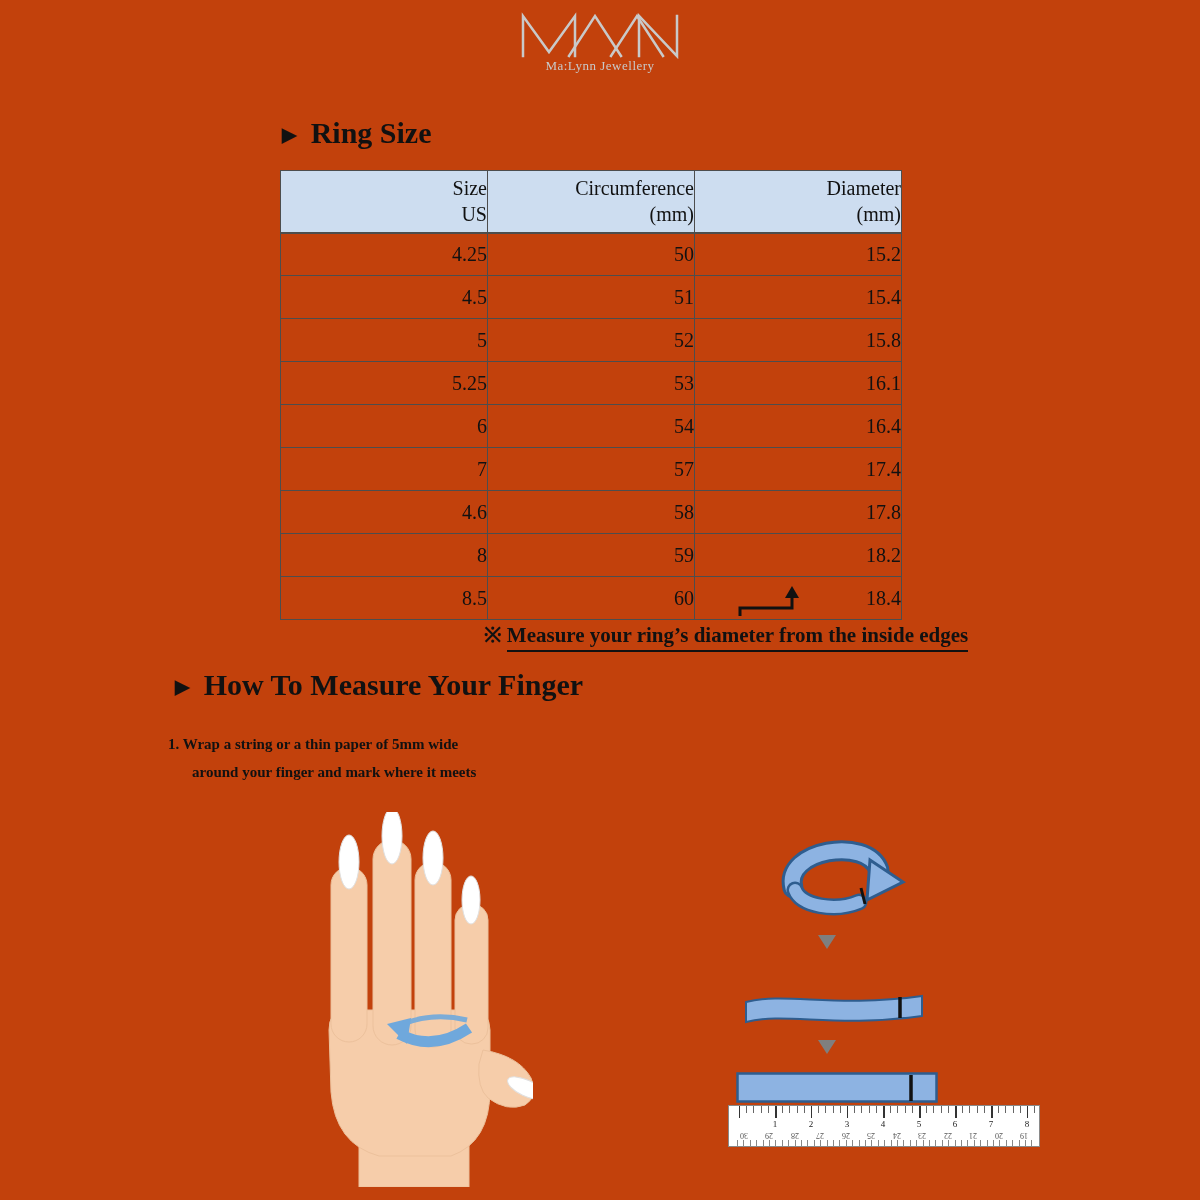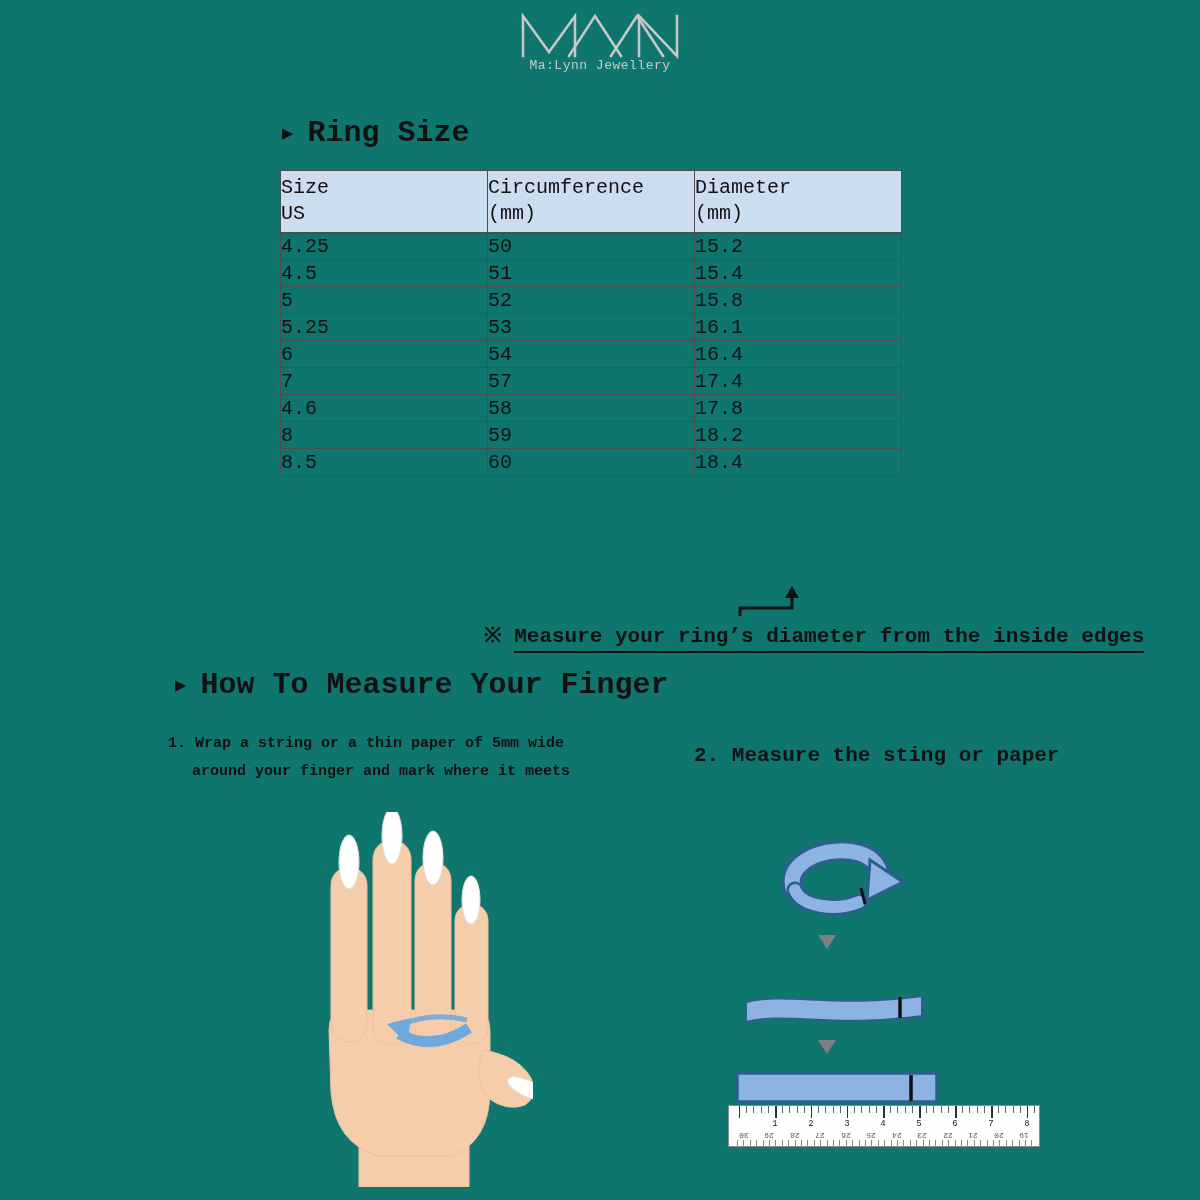--- a/index.html
+++ b/index.html
@@ -1,20 +1,20 @@
 <!DOCTYPE html>
 <html style="--text: #111111; --logo_gray: #c9c9c9; --table_header_bg: #cdddf0; --table_border: #4d4d4d; --illustration_blue: #8db3e2; --illustration_blue_dark: #2e5d8f; --accent: #6fa8dc; --skin: #f6cdaa;"><head>
 <meta charset="utf-8">
 <style>
   * { box-sizing: border-box; margin: 0; padding: 0; }
   html, body { background: #ffffff; }
   .canvas {
     position: relative; width: 1200px; height: 1200px;
-    background: #0f766e; overflow: hidden;
-    font-family: Liberation Mono, monospace;
+    background: #c2410c; overflow: hidden;
+    font-family: Liberation Serif, serif;
     color: var(--text, #111111);
   }
   .abs { position: absolute; }
 
   
   .logo { left: 515px; top: 10px; }
   .brand-name { left: 490px; top: 58px; width: 220px; text-align: center;
     font-size: 13px; color: var(--logo_gray, #c9c9c9); letter-spacing: .5px; }
 
   
@@ -22,25 +22,25 @@
     font-size: 30px; font-weight: 700; }
   .section-heading .tri { font-size: 19px; line-height: 1; padding-top: 3px; }
   .heading-ring { left: 282px; top: 116px; }
   .heading-how { left: 175px; top: 668px; }
 
   
   .size-table { left: 280px; top: 170px; width: 622px;
     border-collapse: collapse; table-layout: fixed; }
   .size-table th, .size-table td {
     border: 1px solid var(--table_border, #4d4d4d);
-    text-align: left; font-weight: 400; margin-left: 12px; }
+    text-align: right; font-weight: 400; margin-left: 12px; }
   .size-table th { background: var(--table_header_bg, #cdddf0);
     height: 62px; font-size: 20px; line-height: 26px; }
   .size-table thead th { border-bottom: 2px solid var(--table_border, #4d4d4d); }
-  .size-table td { height: 27px; font-size: 20px; }
+  .size-table td { height: 43px; font-size: 20px; }
 
   
   .note-arrow { left: 734px; top: 584px; }
   .note { left: 484px; top: 620px; font-size: 21px; font-weight: 700; white-space: nowrap; }
   .note .underlined { border-bottom: 2px solid #111; padding-bottom: 3px; }
 
   
   .step1 { left: 168px; top: 730px; font-size: 15px; font-weight: 600; line-height: 28px; }
   .step1 .indent { margin-left: 24px; }
   .step2 { left: 694px; top: 744px; font-size: 21px; font-weight: 600; }
@@ -167,21 +167,20 @@
   <div class="abs section-heading heading-how">
     <span class="tri">▶</span>
     <span>How To Measure Your Finger</span>
   </div>
 
   <div class="abs step1">
     <div>1. Wrap a string or a thin paper of 5mm wide</div>
     <div class="indent">around your finger and mark where it meets</div>
   </div>
 
-  <div class="abs step2">2. Measure the sting or paper</div>
 
   <svg class="abs hand" width="250" height="375" viewBox="0 0 250 375">
     <g style="fill:var(--skin,#f6cdaa)" stroke="#ecc19c" stroke-width="1">
       <rect x="76" y="330" width="110" height="45"></rect>
       <path d="M46,218 Q46,200 60,198 L194,198 Q206,200 207,218 L207,278 Q207,330 168,344 L96,344 Q52,332 48,280 Z"></path>
       <rect x="48" y="55" width="36" height="175" rx="18"></rect>
       <rect x="90" y="28" width="38" height="205" rx="19"></rect>
       <rect x="132" y="50" width="36" height="185" rx="18"></rect>
       <rect x="172" y="92" width="33" height="140" rx="16"></rect>
       <path d="M200,238 Q236,244 248,266 Q256,284 242,293 Q224,300 205,286 Q194,276 196,252 Z"></path>

